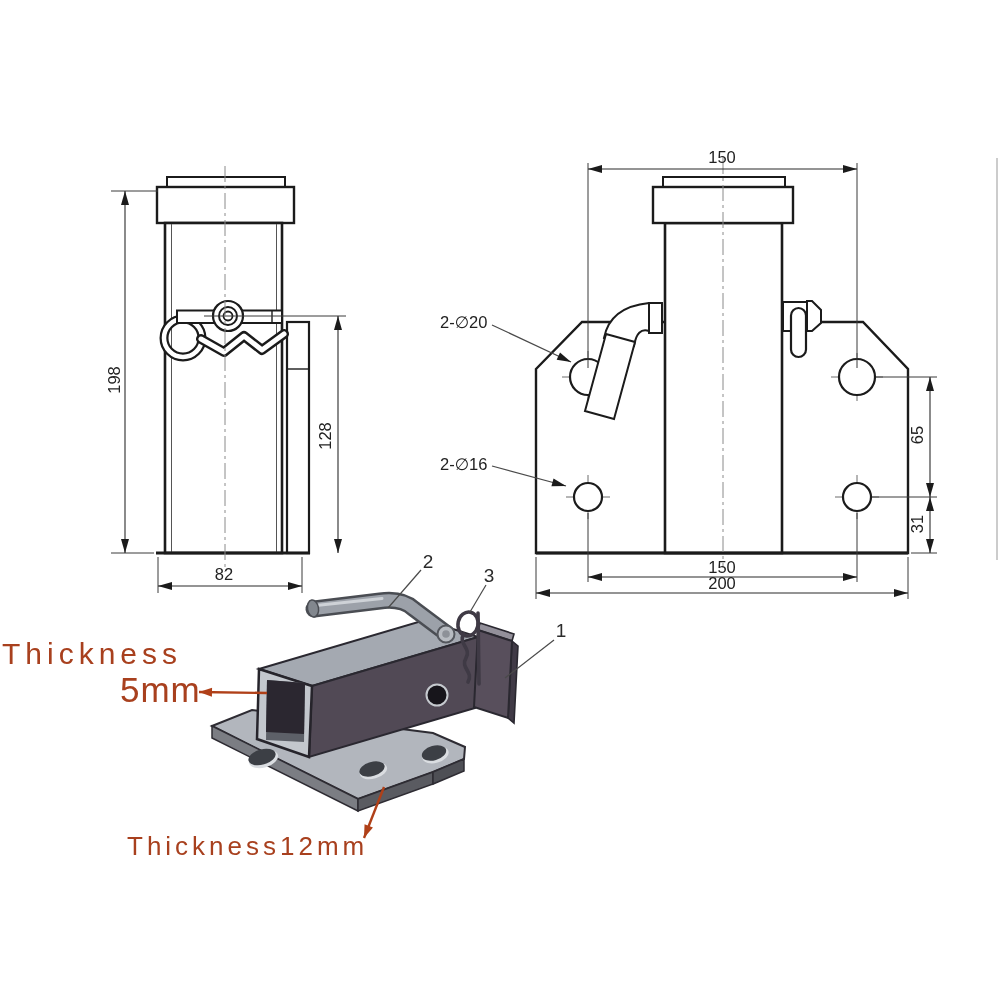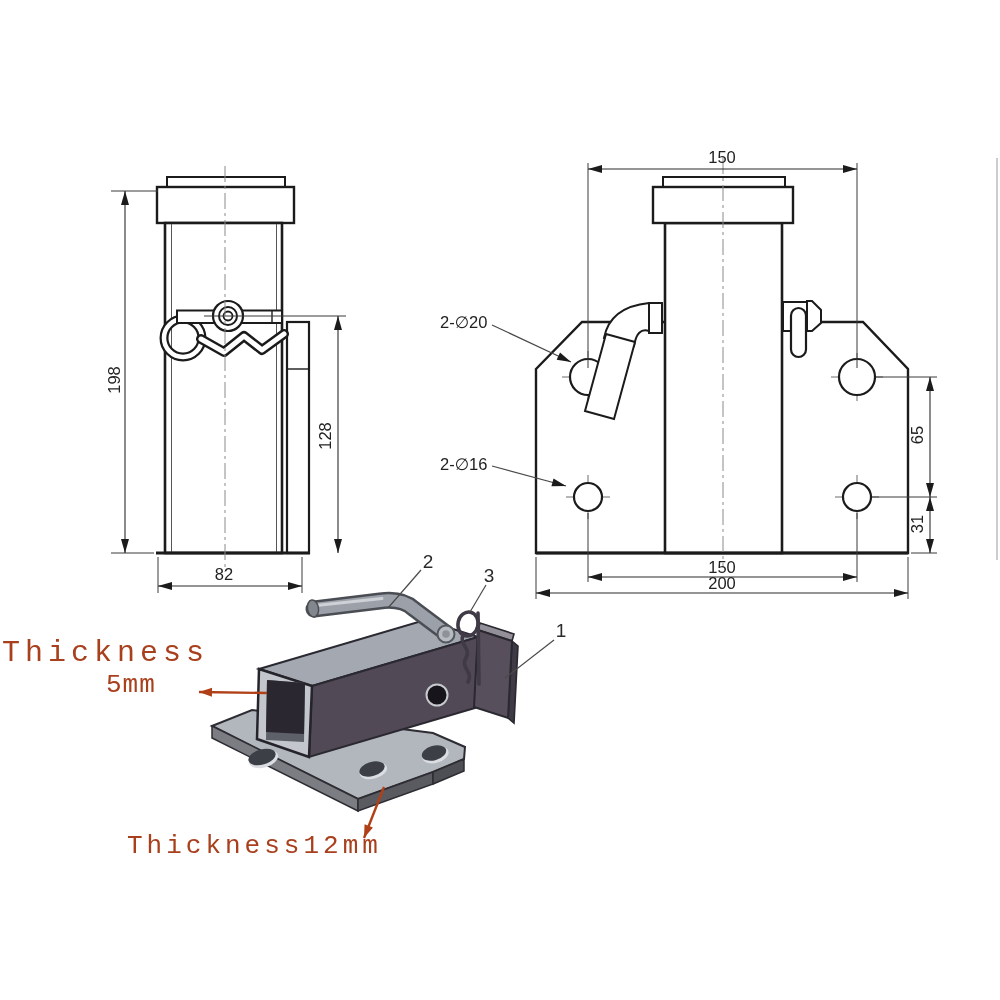--- a/index.html
+++ b/index.html
@@ -8,24 +8,24 @@
   .stage svg{position:absolute;left:0;top:0;}
   .dim{font:16.5px "Liberation Sans",sans-serif;fill:#222;}
   .callout{font:16.5px "Liberation Sans",sans-serif;fill:#222;}
   .plabel{font:19px "Liberation Sans",sans-serif;fill:#2b2b2b;}
   .oline{stroke:#1b1b1b;fill:#ffffff;}
   .thin{stroke:#3a3a3a;stroke-width:1;fill:none;}
   .xhair{stroke:#6d6d6d;stroke-width:1;fill:none;}
   .cline{stroke:#8a8a8a;stroke-width:1;fill:none;stroke-dasharray:16 4 3 4;}
   .dimline{stroke:#2b2b2b;stroke-width:1.1;fill:none;}
   .leader{stroke:#4a4a4a;stroke-width:1.2;fill:none;}
-  .ann{position:absolute;font-family:Liberation Mono, monospace;color:#a8401e;
+  .ann{position:absolute;font-family:Liberation Sans, sans-serif;color:#a8401e;
        white-space:nowrap;line-height:1.05;}
   .ann-word{left:2px;top:638px;font-size:30px;letter-spacing:5px;}
-  .ann-5mm{left:106px;top:672px;font-size:26px;letter-spacing:1px;}
+  .ann-5mm{left:120px;top:672px;font-size:35px;letter-spacing:1px;}
   .ann-12mm{left:127px;top:833px;font-size:26px;letter-spacing:4px;}
 </style>
 </head>
 <body>
 
 <div class="stage">
 
 <svg width="1000" height="1000" viewBox="0 0 1000 1000">
   <defs>
     <marker id="arrK" orient="auto-start-reverse" markerUnits="userSpaceOnUse" markerWidth="15" markerHeight="10" refX="14.5" refY="5">

